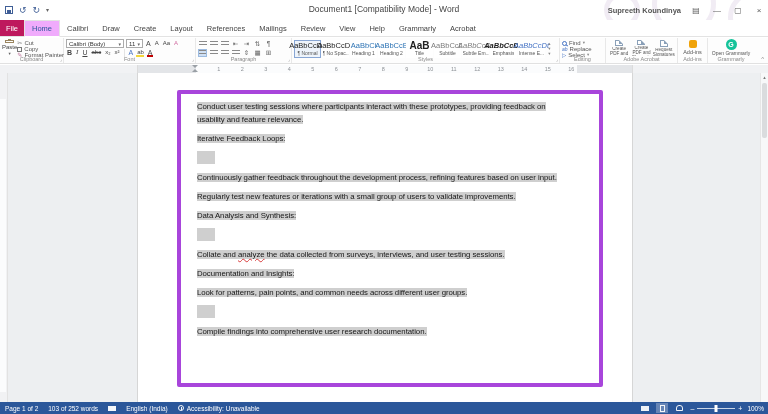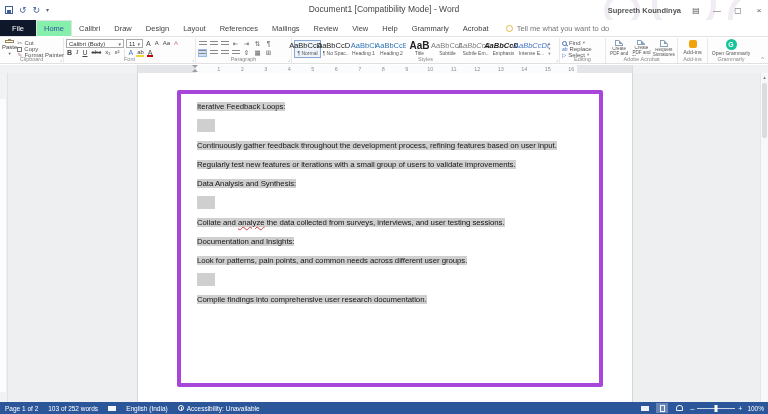--- a/index.html
+++ b/index.html
@@ -19,23 +19,23 @@
   .qat .caret{font-size:6px;color:#666;}
   .icon-save{width:8px;height:8px;border:1px solid #3f5e96;position:relative;background:#fff;display:inline-block;}
   .icon-save::after{content:"";position:absolute;left:1px;right:1px;bottom:0;height:3px;background:#3f5e96;}
   .win-title{position:absolute;top:4px;left:50%;transform:translateX(-50%);font-size:8.5px;color:#444;white-space:nowrap;z-index:2;}
   .tb-right{position:absolute;right:3px;top:0;height:20px;display:flex;align-items:center;gap:9px;z-index:2;}
   .user-name{font-size:7.5px;color:#555;font-weight:bold;}
   .win-glyph{font-size:8px;color:#555;width:12px;text-align:center;cursor:default;}
 
   
   .tabrow{position:absolute;top:20px;left:0;right:0;height:17px;display:flex;align-items:stretch;background:#fff;border-bottom:1px solid #e3e3e3;z-index:3;}
-  .file-tab{width:36px;background:#0f172a;color:#fff;font-size:7.5px;display:flex;align-items:center;justify-content:center;}
+  .file-tab{width:24px;background:#be185d;color:#fff;font-size:7.5px;display:flex;align-items:center;justify-content:center;}
   .tab{padding:0 7px;font-size:7.5px;color:#444;display:flex;align-items:center;}
-  .tab.active{color:#2b579a;background:#86efac;border:1px solid #e3e3e3;border-bottom:1px solid #fff;margin-bottom:-1px;}
+  .tab.active{color:#2b579a;background:#f0abfc;border:1px solid #e3e3e3;border-bottom:1px solid #fff;margin-bottom:-1px;}
   .tellme{display:flex;align-items:center;gap:4px;margin-left:10px;font-size:7.5px;color:#777;}
   .bulb{width:7px;height:7px;border-radius:50%;background:#fff;border:1.5px solid #e8b93c;display:inline-block;}
 
   
   .ribbon{position:absolute;top:38px;left:0;right:0;height:26px;background:#fdfdfd;border-bottom:1px solid #e1e1e1;display:flex;z-index:2;}
   .group{position:relative;height:100%;border-right:1px solid #e8e8e8;padding:1px 2px 7px 2px;flex:none;}
   .group-label{position:absolute;bottom:0;left:0;right:0;text-align:center;font-size:5.5px;color:#8a8a8a;line-height:7px;}
   .launcher{position:absolute;right:1px;bottom:0;font-size:5px;color:#9a9a9a;line-height:7px;}
   .rowset{display:flex;flex-direction:column;justify-content:space-between;height:18px;}
   .mini-row{display:flex;align-items:center;gap:2px;height:9px;}
@@ -178,33 +178,29 @@
       <span class="win-glyph">▢</span>
       <span class="win-glyph">×</span>
     </div>
   </div>
 
   <div class="tabrow">
     <div class="file-tab">File</div>
     <div class="tab active">Home</div>
     <div class="tab">Calibri</div>
     <div class="tab">Draw</div>
-    <div class="tab">Design</div>
+    <div class="tab">Create</div>
     <div class="tab">Layout</div>
     <div class="tab">References</div>
     <div class="tab">Mailings</div>
     <div class="tab">Review</div>
     <div class="tab">View</div>
     <div class="tab">Help</div>
     <div class="tab">Grammarly</div>
     <div class="tab">Acrobat</div>
-    <div class="tellme">
-      <span class="bulb"></span>
-      <span>Tell me what you want to do</span>
-    </div>
   </div>
 
   <div class="ribbon">
 
     <div class="group g-clipboard">
       <div class="paste-btn">
         <span class="icon-clipboard"></span>
         <span class="paste-label">Paste</span>
         <span class="caret" style="font-size:4.5px;color:#666;">▾</span>
       </div>
@@ -423,20 +419,21 @@
     <span class="indent-bot"></span>
   </div>
 
   <div class="docarea">
     <div class="vruler">
         <span class="vband"></span>
       </div>
 
     <div class="page">
       <div class="content">
+        <div class="para"><span class="hl">Conduct user testing sessions where participants interact with these prototypes, providing feedback on usability and feature relevance.</span></div>
         <div class="para"><span class="hl">Iterative Feedback Loops:</span></div>
         <div class="para empty-para"><span class="hl-block"></span></div>
         <div class="para"><span class="hl">Continuously gather feedback throughout the development process, refining features based on user input.</span></div>
         <div class="para"><span class="hl">Regularly test new features or iterations with a small group of users to validate improvements.</span></div>
         <div class="para"><span class="hl">Data Analysis and Synthesis:</span></div>
         <div class="para empty-para"><span class="hl-block"></span></div>
         <div class="para"><span class="hl">Collate and </span><span class="hl sp-err">analyze</span><span class="hl"> the data collected from surveys, interviews, and user testing sessions.</span></div>
         <div class="para"><span class="hl">Documentation and Insights:</span></div>
         <div class="para"><span class="hl">Look for patterns, pain points, and common needs across different user groups.</span></div>
         <div class="para empty-para"><span class="hl-block"></span></div>

